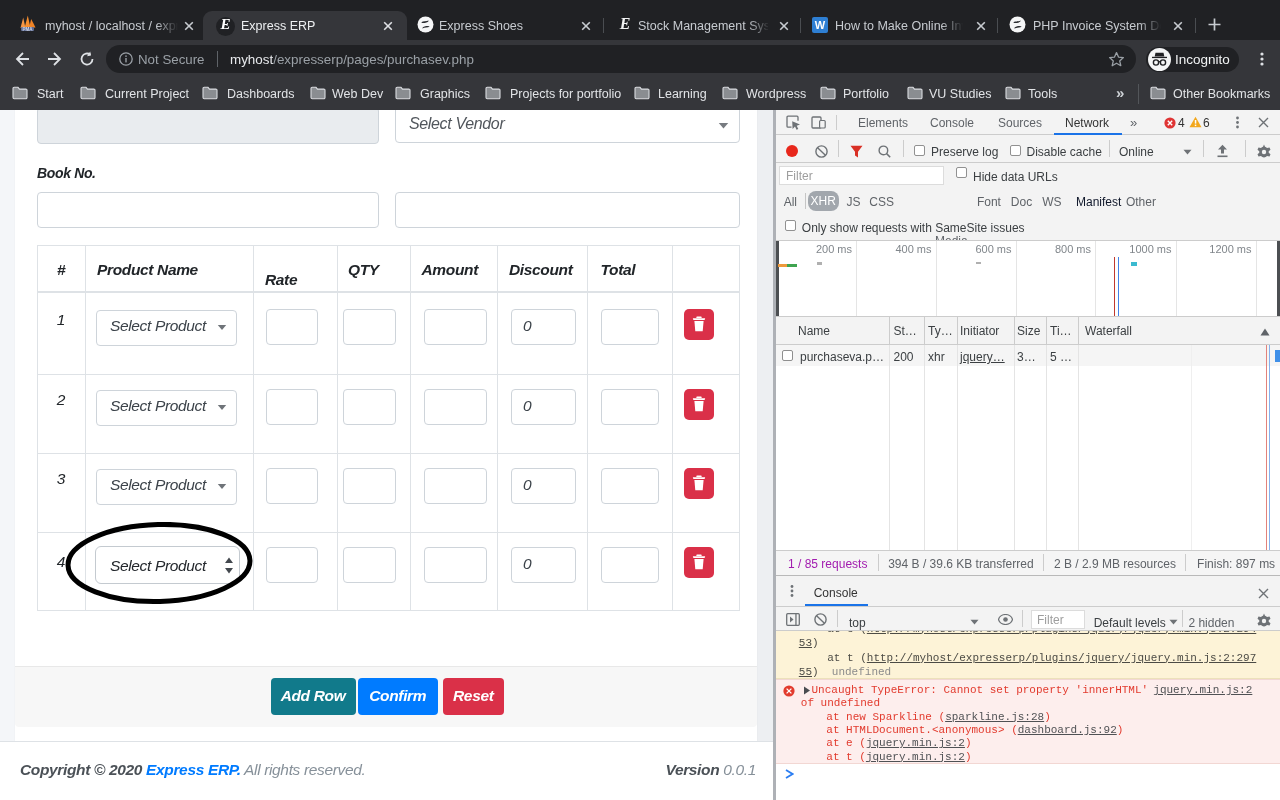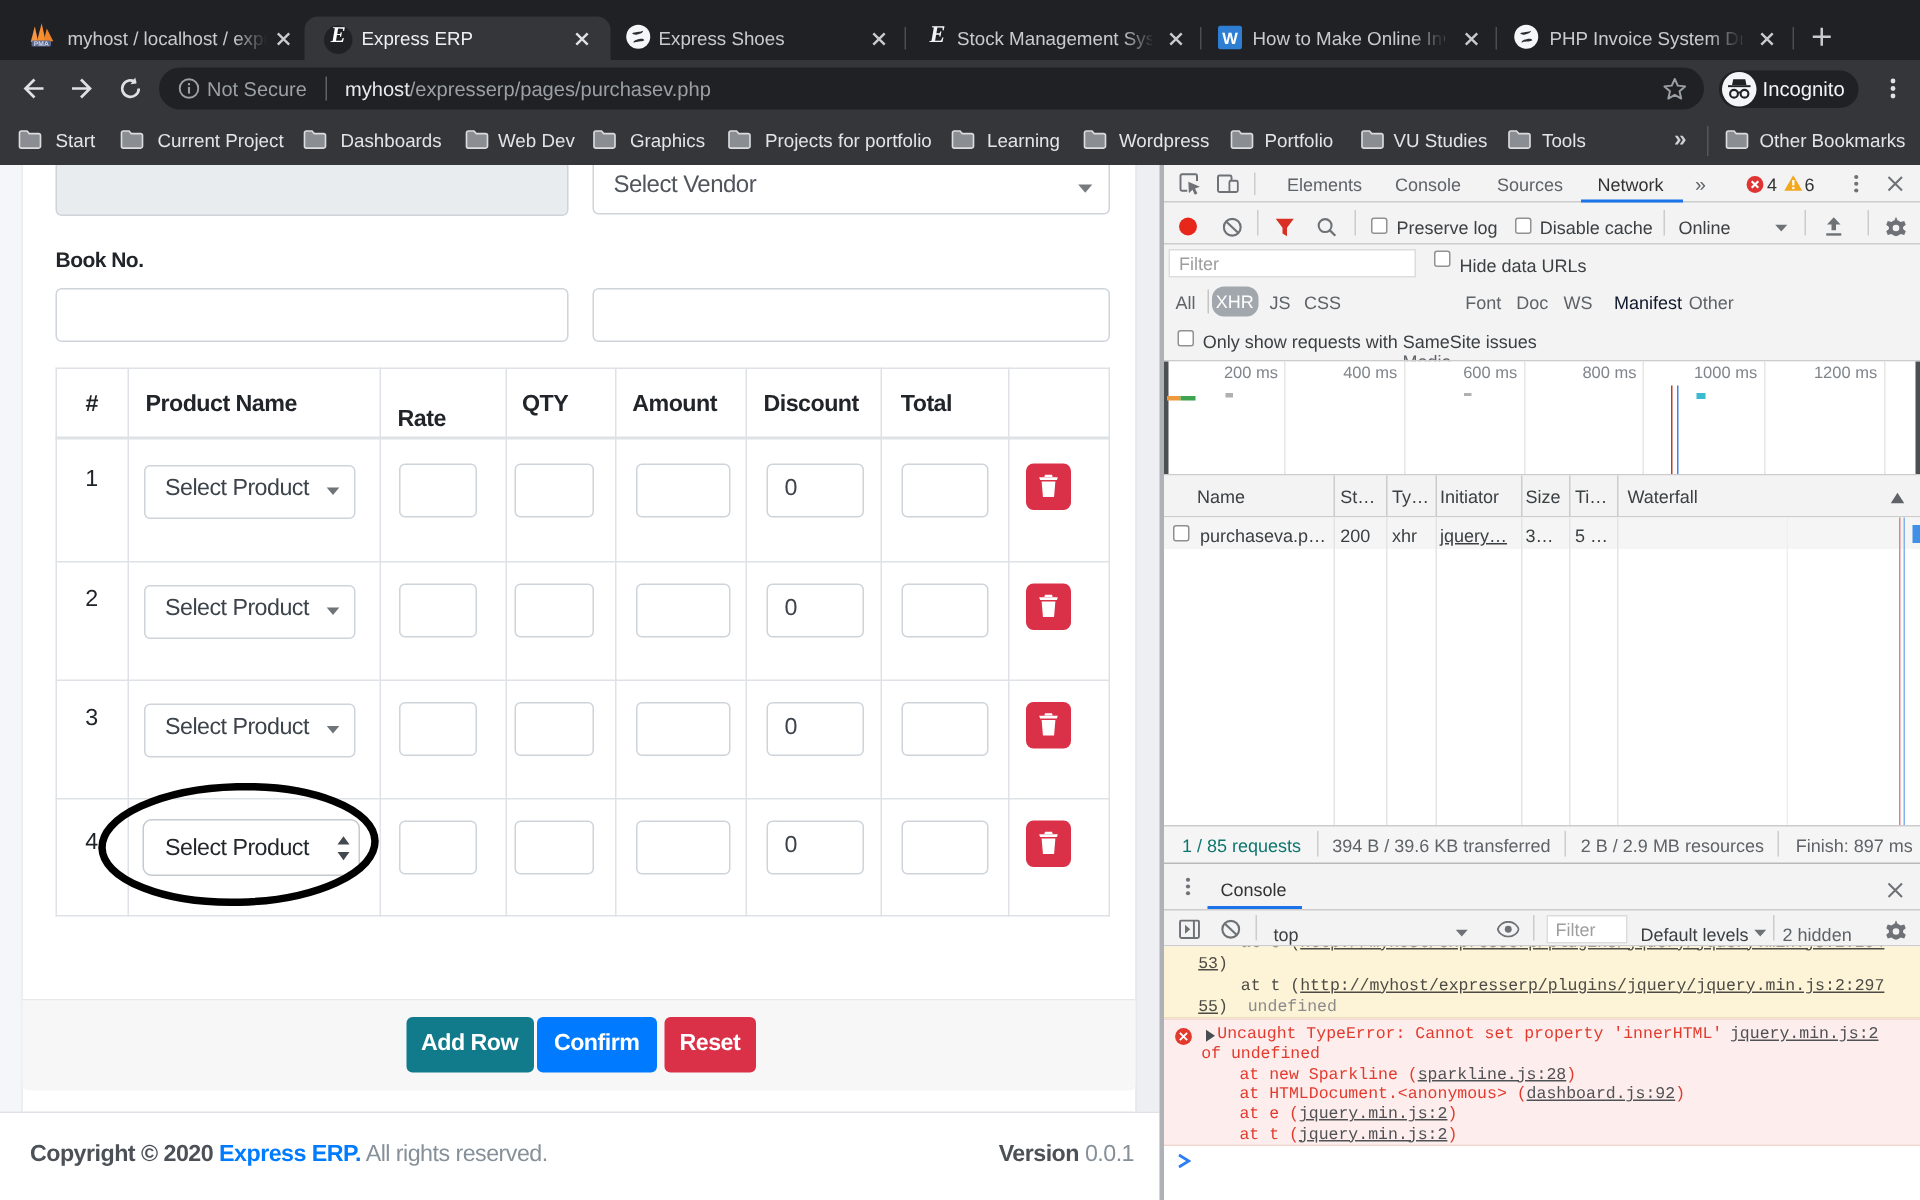--- a/index.html
+++ b/index.html
@@ -10,21 +10,21 @@
 #toolbar{position:absolute;left:0;top:40px;width:1280px;height:38px;background:#35363a;}
 #bookbar{position:absolute;left:0;top:78px;width:1280px;height:32px;background:#35363a;}
 .tabtxt{position:absolute;top:19px;font-size:12.5px;color:#c7cbd0;white-space:nowrap;overflow:hidden;}
 .tabfade{position:absolute;top:14px;height:24px;width:22px;}
 .tabx{position:absolute;top:19px;width:14px;height:14px;}
 .tabsep{position:absolute;top:18px;width:1px;height:15px;background:#4a4d51;}
 #activetab{position:absolute;left:203px;top:11px;width:204px;height:29px;background:#35363a;border-radius:9px 9px 0 0;}
 .bm{position:absolute;top:87px;font-size:12.5px;color:#e2e4e7;white-space:nowrap;}
 .bmf{position:absolute;top:86px;}
 
-#page{position:absolute;left:0;top:110px;width:932px;height:690px;background:#f4f6f9;overflow:hidden;letter-spacing:-0.35px;}
+#page{position:absolute;left:0;top:110px;width:932px;height:690px;background:#f4f6f9;overflow:hidden;letter-spacing:-0.35px;font-style:italic;}
 #card{position:absolute;left:15px;top:-10px;width:742px;height:737px;background:#fff;border-radius:4px;box-shadow:0 0 1px rgba(0,0,0,.15);}
 .inp{position:absolute;background:#fff;border:1px solid #ced4da;border-radius:4px;box-sizing:border-box;}
 .lbl{position:absolute;font-weight:bold;font-size:14px;color:#212529;}
 .tline{position:absolute;background:#dee2e6;}
 .th{position:absolute;font-weight:bold;font-size:15.5px;color:#212529;}
 .rownum{position:absolute;font-size:15.5px;color:#212529;}
 .selp{position:absolute;border:1px solid #ced4da;border-radius:4px;background:#fff;box-sizing:border-box;font-size:15.5px;color:#3c434a;}
 .delbtn{position:absolute;width:30px;height:31px;background:#da3048;border-radius:5px;}
 .btn{position:absolute;height:37px;border-radius:4px;color:#fff;font-weight:bold;font-size:15.5px;text-align:center;line-height:36px;}
 
@@ -474,21 +474,21 @@
 <div class="dtxt" style="left:117.5px;top:240px;">200</div>
 <div class="dtxt" style="left:152px;top:240px;">xhr</div>
 <div class="dtxt" style="left:184px;top:240px;text-decoration:underline;">jquery…</div>
 <div class="dtxt" style="left:241px;top:240px;">3…</div>
 <div class="dtxt" style="left:274px;top:240px;">5 …</div>
 <div class="abs" style="left:489.5px;top:235px;width:1.5px;height:205px;background:#e2837c;"></div>
 <div class="abs" style="left:492.5px;top:235px;width:1.5px;height:205px;background:#85b2ed;"></div>
 <div class="abs" style="left:499px;top:239.5px;width:5px;height:12px;background:#4090e8;"></div>
 
 <div class="abs" style="left:0;top:440px;width:504px;height:25px;background:#f5f5f5;border-top:1px solid #ccc;box-sizing:border-box;"></div>
-<div class="dtxt" style="left:12px;top:447px;color:#0f766e;">1 / 85 requests</div>
+<div class="dtxt" style="left:12px;top:447px;color:#a21caf;">1 / 85 requests</div>
 <div class="vline" style="left:102.4px;top:444px;height:17px;"></div>
 <div class="dtxt" style="left:112.2px;top:447px;color:#5f6368;">394 B / 39.6 KB transferred</div>
 <div class="vline" style="left:267.2px;top:444px;height:17px;"></div>
 <div class="dtxt" style="left:277.9px;top:447px;color:#5f6368;">2 B / 2.9 MB resources</div>
 <div class="vline" style="left:409.3px;top:444px;height:17px;"></div>
 <div class="dtxt" style="left:421.1px;top:447px;color:#5f6368;">Finish: 897 ms</div>
 
 <div class="abs" style="left:0;top:465px;width:504px;height:31.5px;background:#f3f3f3;border-top:1px solid #b9b9b9;border-bottom:1px solid #ccc;box-sizing:border-box;"></div>
 <svg class="abs" style="left:12px;top:474px;" width="13" height="14" viewBox="0 0 13 14">
         <circle cx="4" cy="2.5" r="1.4" fill="#6e7276"></circle>

